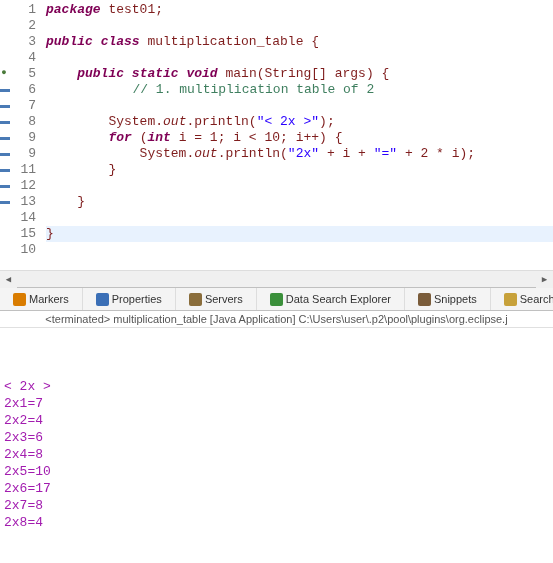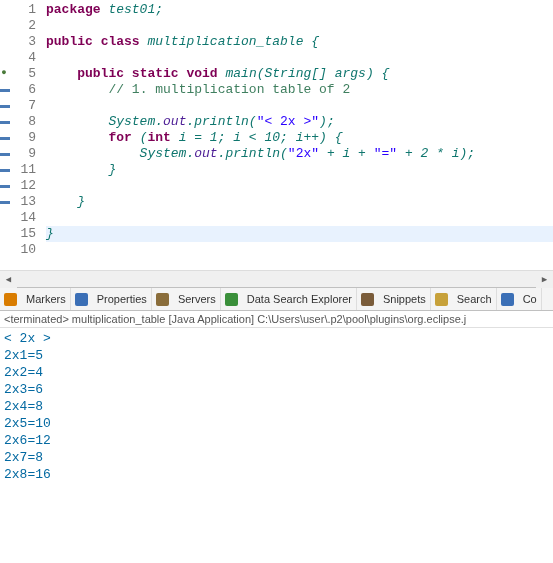--- a/index.html
+++ b/index.html
@@ -51,25 +51,25 @@
   .code {
     flex: 1;
     padding: 2px 0 2px 6px;
     line-height: 16px;
     font-size: 13px;
     white-space: pre;
     overflow-x: hidden;
     position: relative;
   }
   .code .line { height: 16px; }
-  .kw { color: #7f0055; font-weight: bold; }
-  .com { color: #3f7f5f; }
+  .kw { color: #7f0055; font-weight: bold; font-style: italic; }
+  .com { color: #3f7f5f; margin-left: 24px; }
   .str { color: #2a00ff; }
-  .sf { color: #4c1d95; font-style: italic; } 
-  .plain { color: #0f766e; font-style: italic; }
+  .sf { color: #7f1d1d; font-style: italic; } 
+  .plain { color: #7f1d1d; }
   .highlight-line { background: #e8f2fe; }
   .scrollbar-h {
     height: 17px;
     background: #f0f0f0;
     border-top: 1px solid #ddd;
     position: relative;
   }
   .scrollbar-h .arrow {
     position: absolute;
     top: 0;
@@ -91,44 +91,46 @@
     border-bottom: 1px solid #c0c0c0;
     height: 24px;
     align-items: center;
     font-family: "Segoe UI", Tahoma, sans-serif;
     font-size: 11px;
     overflow: hidden;
   }
   .tab {
     display: flex;
     align-items: center;
-    padding: 0 4px;
+    padding: 0 13px;
     height: 100%;
     border-right: 1px solid #ddd;
-    gap: 9px;
+    gap: 3px;
     white-space: nowrap;
     color: #333;
   }
   .tab .ticon { width: 13px; height: 13px; display:inline-block; }
   .status {
     font-family: "Segoe UI", Tahoma, sans-serif;
     font-size: 11px;
     color: #555;
     padding: 2px 4px;
     border-bottom: 1px solid #e0e0e0;
     white-space: nowrap;
     overflow: hidden;
+    text-align: center;
   }
   .console {
     font-family: Consolas, "Courier New", monospace;
     font-size: 13px;
     padding: 2px 4px;
     line-height: 17px;
     white-space: pre;
-    color: #0369a1;
+    color: #a21caf;
+    margin-top: 48px;
   }
 </style>
 </head>
 <body>
 
 <div class="editor">
   <div class="marker-col" id="markercol">
       <div class="run-marker" style="top: 68px;">●</div>
       <div class="mark" style="top: 89px;"></div>
       <div class="mark" style="top: 105px;"></div>
@@ -191,13 +193,13 @@
       <span>Search</span>
     </div>
     <div class="tab">
       <span class="ticon" style="background: rgb(59, 111, 182); border-radius: 2px;"></span>
       <span>Co</span>
     </div>
   </div>
 
 <div class="status">&lt;terminated&gt; multiplication_table [Java Application] C:\Users\user\.p2\pool\plugins\org.eclipse.j</div>
 
-<div class="console" id="console"><div>&lt; 2x &gt;</div><div>2x1=5</div><div>2x2=4</div><div>2x3=6</div><div>2x4=8</div><div>2x5=10</div><div>2x6=12</div><div>2x7=8</div><div>2x8=16</div></div>
+<div class="console" id="console"><div>&lt; 2x &gt;</div><div>2x1=7</div><div>2x2=4</div><div>2x3=6</div><div>2x4=8</div><div>2x5=10</div><div>2x6=17</div><div>2x7=8</div><div>2x8=4</div></div>
 
 </body></html>

